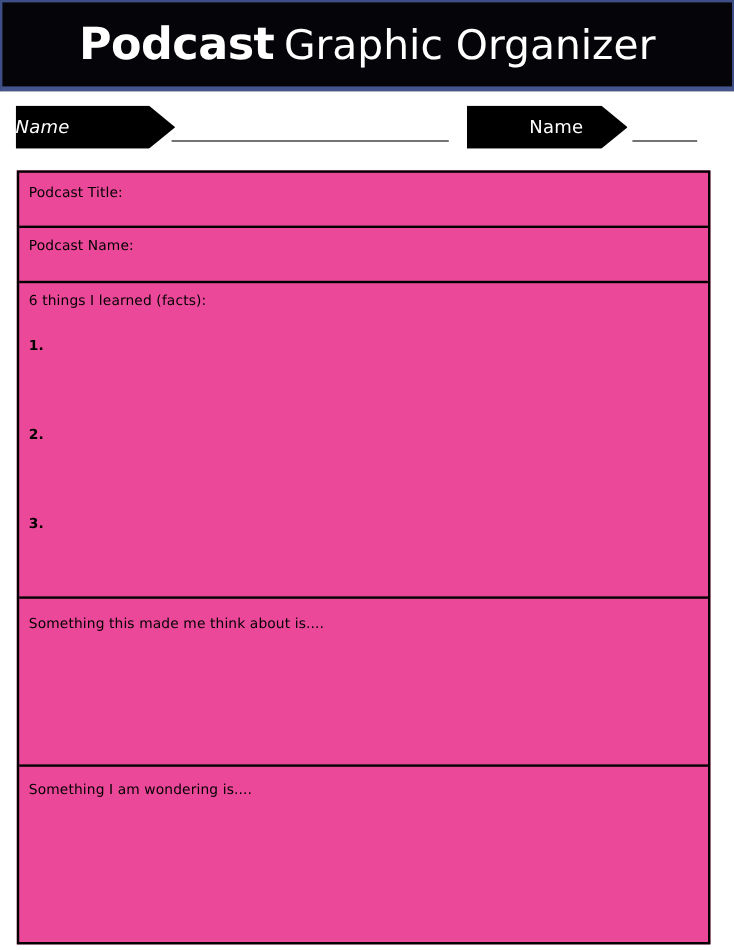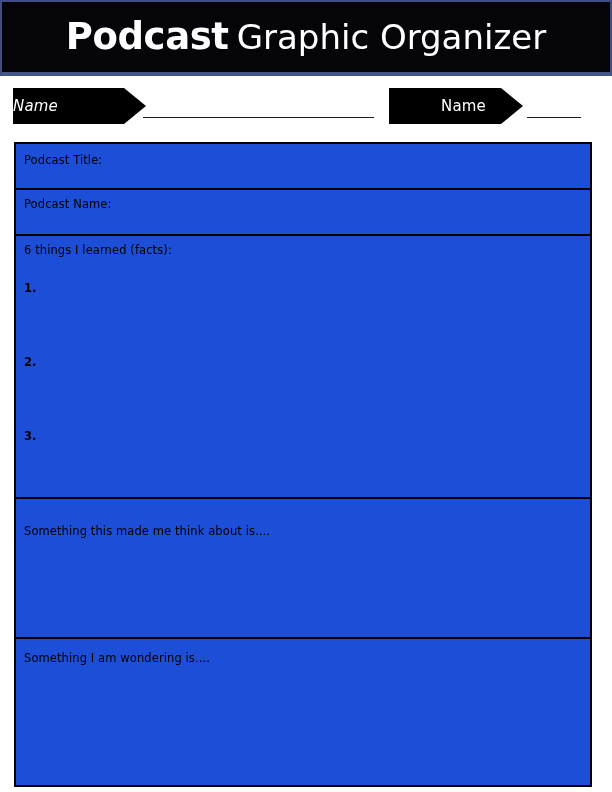--- a/index.html
+++ b/index.html
@@ -91,21 +91,21 @@
 
   
   #form-frame {
     position: absolute;
     left: 14px;
     top: 142px;
     width: 578px;
     height: 645px;
     border: 2px solid #000000;
     box-sizing: border-box;
-    background: #1d4ed8;
+    background: #ec4899;
   }
   .field-box {
     position: absolute;
     left: 0;
     width: 100%;
     box-sizing: border-box;
     background: #ffffff;
   }
   .field-label {
     position: absolute;
@@ -136,21 +136,21 @@
   
   #label-episode-name { top: 53px; }
   #divider-2 { top: 90px; }
   
   #label-facts { top: 99px; }
   #fact-1 { top: 137px; }
   #fact-2 { top: 211px; }
   #fact-3 { top: 285px; }
   #divider-3 { top: 353px; }
   
-  #label-think { top: 380px; }
+  #label-think { top: 368px; }
   #divider-4 { top: 493px; }
   
   #label-wonder { top: 507px; text-align: center; }
 </style>
 </head>
 <body>
 
 <div id="header-banner">
   <div id="header-title">
     <span class="title-strong">Podcast</span><span class="title-light">Graphic Organizer</span>

